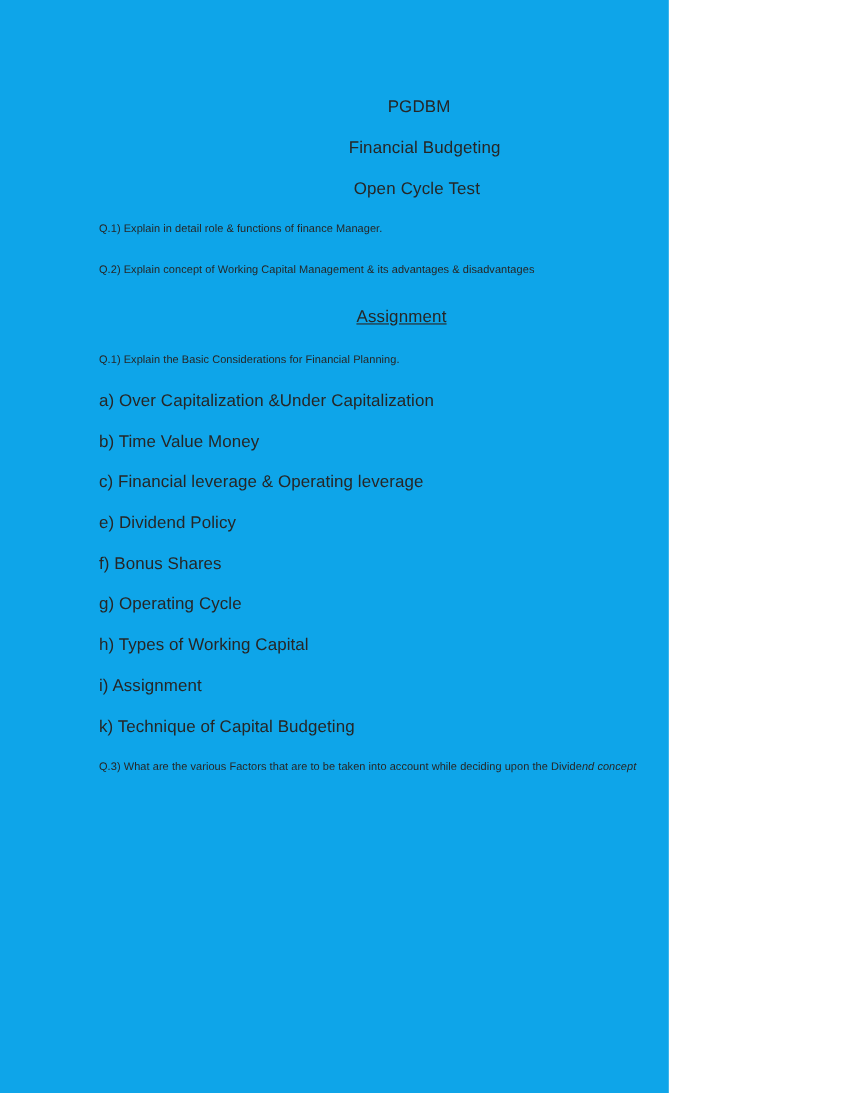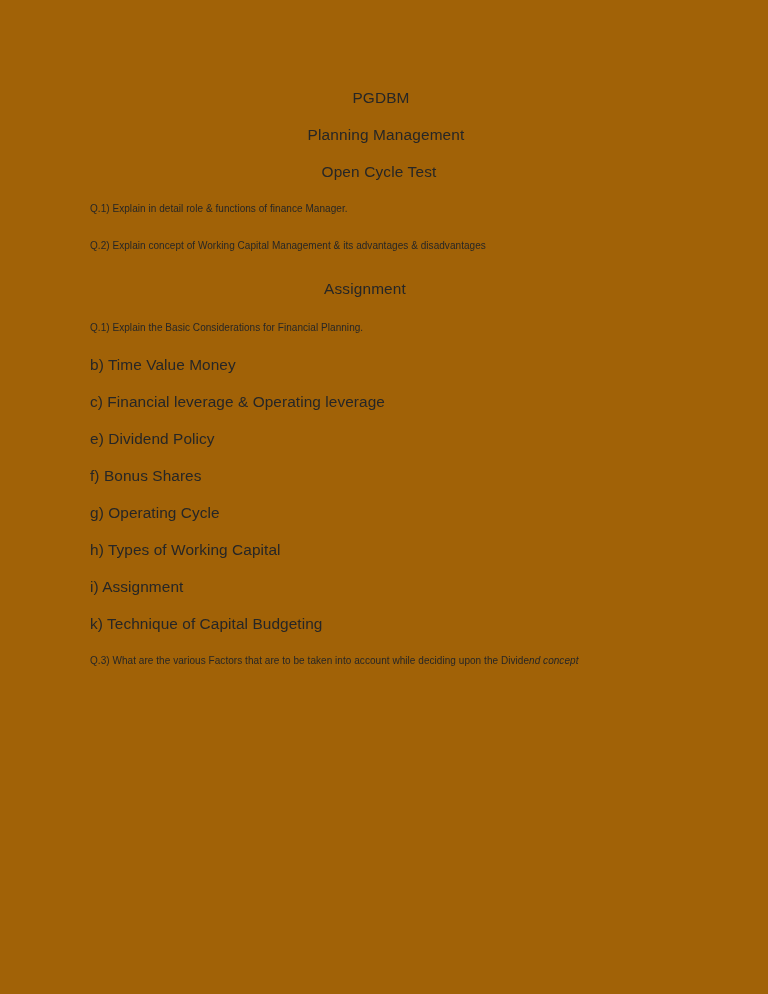--- a/index.html
+++ b/index.html
@@ -13,23 +13,23 @@
     height: 994px;
     position: relative;
     font-family: "Liberation Sans", sans-serif;
     color: #262626;
     -webkit-font-smoothing: antialiased;
   }
   .page {
     position: absolute;
     left: 0;
     top: 0;
-    width: 768px;
+    width: 608px;
     height: 994px;
-    background: #a16207;
+    background: #0ea5e9;
     overflow: hidden;
   }
   .content {
     position: absolute;
     left: 90px;
     top: 88px;
     width: 592px;
   }
   
   .heading {
@@ -40,20 +40,21 @@
     letter-spacing: 0.01em;
     white-space: pre;
   }
   .heading-1 { padding-right: 10px; }
   .heading-2 { padding-right: 0px; }
   .heading-3 { padding-right: 14px; }
   .heading-assignment {
     padding-right: 42px;
     margin-top: 24px;
     margin-bottom: 20px;
+    text-decoration: underline;
   }
   
   .para {
     font-size: 10px;
     line-height: 19px;
     margin: 0 0 18px 0;
     text-align: left;
     letter-spacing: 0.005em;
   }
   .para.tight-wrap {
@@ -70,33 +71,34 @@
   .ital { font-style: italic; }
 </style>
 </head>
 <body>
 
 <div class="page">
   <div class="content">
 
     <p class="heading heading-1">PGDBM</p>
 
-    <p class="heading heading-2">Planning Management</p>
+    <p class="heading heading-2">Financial Budgeting</p>
 
     <p class="heading heading-3">Open Cycle Test</p>
 
     <p class="para">Q.1) Explain in detail role &amp; functions of finance Manager.</p>
 
     <p class="para tight-wrap">Q.2) Explain concept of Working Capital Management &amp; its advantages &amp; disadvantages</p>
 
     <p class="heading heading-assignment">Assignment</p>
 
     <p class="para">Q.1) Explain the Basic Considerations for Financial Planning.</p>
 
 
+    <p class="item">a) Over Capitalization &amp;Under Capitalization</p>
     <p class="item">b) Time Value Money</p>
     <p class="item">c) Financial leverage &amp; Operating leverage</p>
     <p class="item">e) Dividend Policy</p>
     <p class="item">f) Bonus Shares</p>
     <p class="item">g) Operating Cycle</p>
     <p class="item">h) Types of Working Capital</p>
     <p class="item">i) Assignment</p>
     <p class="item">k) Technique of Capital Budgeting</p>
 
     <p class="para">

